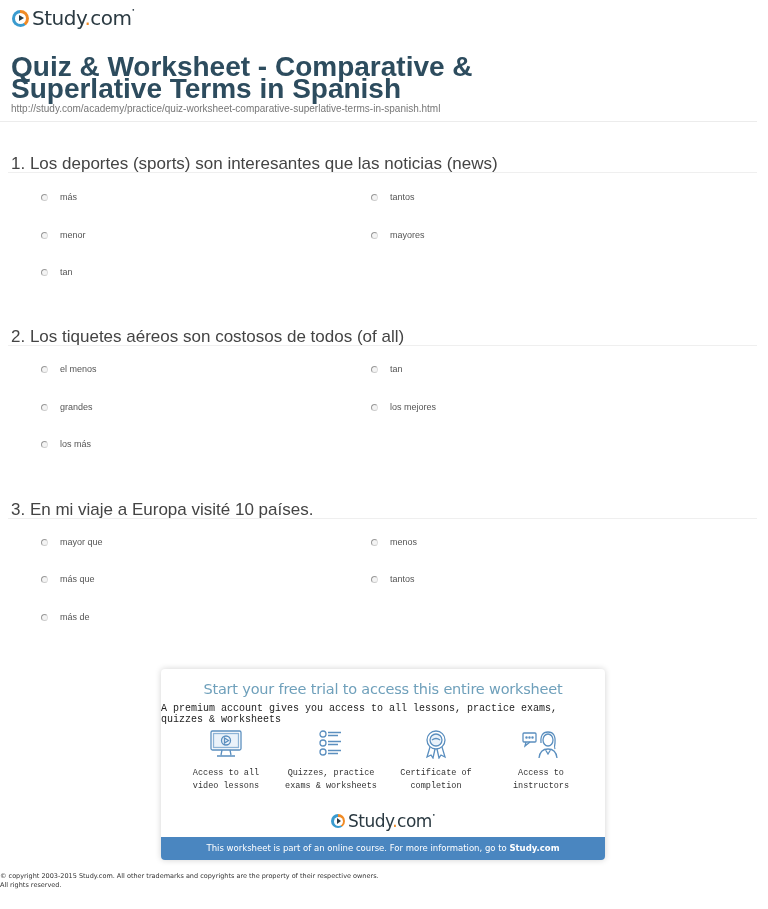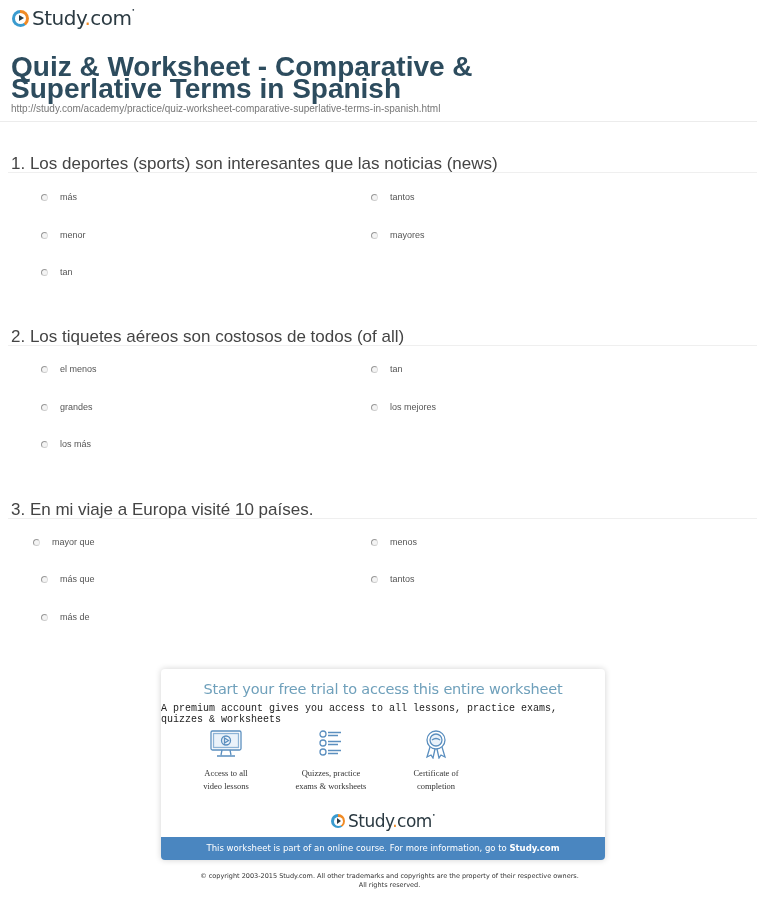--- a/index.html
+++ b/index.html
@@ -19,29 +19,29 @@
   .question { position:absolute; left:11px; font-size:17px; color:#444; }
   .qsep { position:absolute; left:8px; width:749px; height:1px; background:#efefef; }
   .opt { position:absolute; display:flex; align-items:center; font-size:9px; color:#555; }
   .radio { width:7px; height:7px; border-radius:50%; border:1px solid #999; border-right-color:#ddd; border-bottom-color:#ccc; margin-right:12px; box-sizing:border-box; background:#f4f4f4; }
 
   .promo { position:absolute; left:161px; top:669px; width:444px; height:191px; background:#fff; border-radius:4px; box-shadow:0 0 6px rgba(0,0,0,0.18); overflow:hidden; }
   .promo-head { position:absolute; left:0; width:100%; top:12px; text-align:center; font-family:"DejaVu Sans", sans-serif; font-size:14.5px; color:#6fa0bb; letter-spacing:-0.2px; }
   .promo-sub { position:absolute; left:0; width:100%; top:34px; font-family:Liberation Mono, monospace; font-size:10px; color:#222; }
   .feat { position:absolute; top:60px; width:100px; text-align:center; }
   .feat svg { display:block; margin:0 auto; }
-  .feat-label { margin-top:8px; font-family:Liberation Serif, serif; font-size:8.5px; line-height:13px; color:#333; }
+  .feat-label { margin-top:8px; font-family:Liberation Mono, monospace; font-size:8.5px; line-height:13px; color:#333; }
   .promo-logo { position:absolute; top:142px; left:0; width:100%; display:flex; justify-content:center; align-items:center; }
   .promo-logo .logo-mark { width:14px; height:14px; }
   .promo-logo .logo-mark::before { left:2.5px; top:2.5px; width:9px; height:9px; }
   .promo-logo .logo-mark::after { left:5.5px; top:4px; border-top-width:3px; border-bottom-width:3px; border-left-width:4px; }
   .promo-logo .logo-text { font-size:17px; }
   .promo-bar { position:absolute; left:0; bottom:0; width:100%; height:23px; background:#4a86c0; color:#fff; text-align:center; font-family:"DejaVu Sans", sans-serif; font-size:8.5px; line-height:23px; }
   .promo-bar b { font-weight:bold; }
-  .copyright { position:absolute; left:0; width:707px; top:872px; text-align:center; font-family:"DejaVu Sans", sans-serif; font-size:6.5px; line-height:9px; color:#333;padding-left:36px; }
+  .copyright { position:absolute; left:0; width:707px; top:872px; text-align:left; font-family:"DejaVu Sans", sans-serif; font-size:6.5px; line-height:9px; color:#333; }
 </style>
 </head>
 <body>
 
 <div class="logo">
   <span class="logo-mark"></span>
   <span class="logo-text"><span>Study</span><span class="dot">.</span><span>com</span><span class="tm">•</span></span>
 </div>
 
 <h1 class="title">Quiz &amp; Worksheet - Comparative &amp; Superlative Terms in Spanish</h1>
@@ -89,21 +89,21 @@
     <span class="radio"></span>
     <span>los mejores</span>
   </div>
 <div class="opt" style="left:41px; top:439px">
     <span class="radio"></span>
     <span>los más</span>
   </div>
 
 <div class="question" style="top:500px">3. En mi viaje a Europa visité 10 países.</div>
 <div class="qsep" style="top:518px"></div>
-<div class="opt" style="left:33px; top:537px">
+<div class="opt" style="left:41px; top:537px">
     <span class="radio"></span>
     <span>mayor que</span>
   </div>
 <div class="opt" style="left:371px; top:537px">
     <span class="radio"></span>
     <span>menos</span>
   </div>
 <div class="opt" style="left:41px; top:574px">
     <span class="radio"></span>
     <span>más que</span>
@@ -145,20 +145,33 @@
   <div class="feat" style="left:225px">
     <svg width="34" height="30" viewBox="0 0 34 30" fill="none" stroke="#5b8fbf" stroke-width="1.3">
       <circle cx="17" cy="11" r="9"></circle>
       <circle cx="17" cy="11" r="6" fill="#eaf2fa"></circle>
       <path d="M13 11 Q17 8 21 11"></path>
       <path d="M11 18 L8 28 L12 26 L14 29 L16 20 M23 18 L26 28 L22 26 L20 29 L18 20"></path>
     </svg>
     <div class="feat-label"><span>Certificate of</span><br><span>completion</span></div>
   </div>
 
+  <div class="feat" style="left:330px">
+    <svg width="40" height="30" viewBox="0 0 40 30" fill="none" stroke="#5b8fbf" stroke-width="1.3">
+      <rect x="2" y="4" width="13" height="9" rx="1"></rect>
+      <path d="M5 13 L4 17 L9 13"></path>
+      <circle cx="5.5" cy="8.5" r="0.6" fill="#5b8fbf"></circle>
+        <circle cx="8.5" cy="8.5" r="0.6" fill="#5b8fbf"></circle>
+        <circle cx="11.5" cy="8.5" r="0.6" fill="#5b8fbf"></circle>
+      <path d="M20 14 Q19 3 27 3 Q35 3 34 14 Q33 18 34 20"></path>
+      <ellipse cx="27" cy="11" rx="5" ry="6"></ellipse>
+      <path d="M18 29 Q19 20 27 20 Q35 20 36 29 M24 20 L27 25 L30 20"></path>
+    </svg>
+    <div class="feat-label"><span>Access to</span><br><span>instructors</span></div>
+  </div>
 
   <div class="promo-logo">
     <span class="logo-mark"></span>
     <span class="logo-text"><span>Study</span><span class="dot">.</span><span>com</span><span class="tm">•</span></span>
   </div>
 
   <div class="promo-bar">
     <span>This worksheet is part of an online course. For more information, go to </span><b>Study.com</b>
   </div>
 </div>

